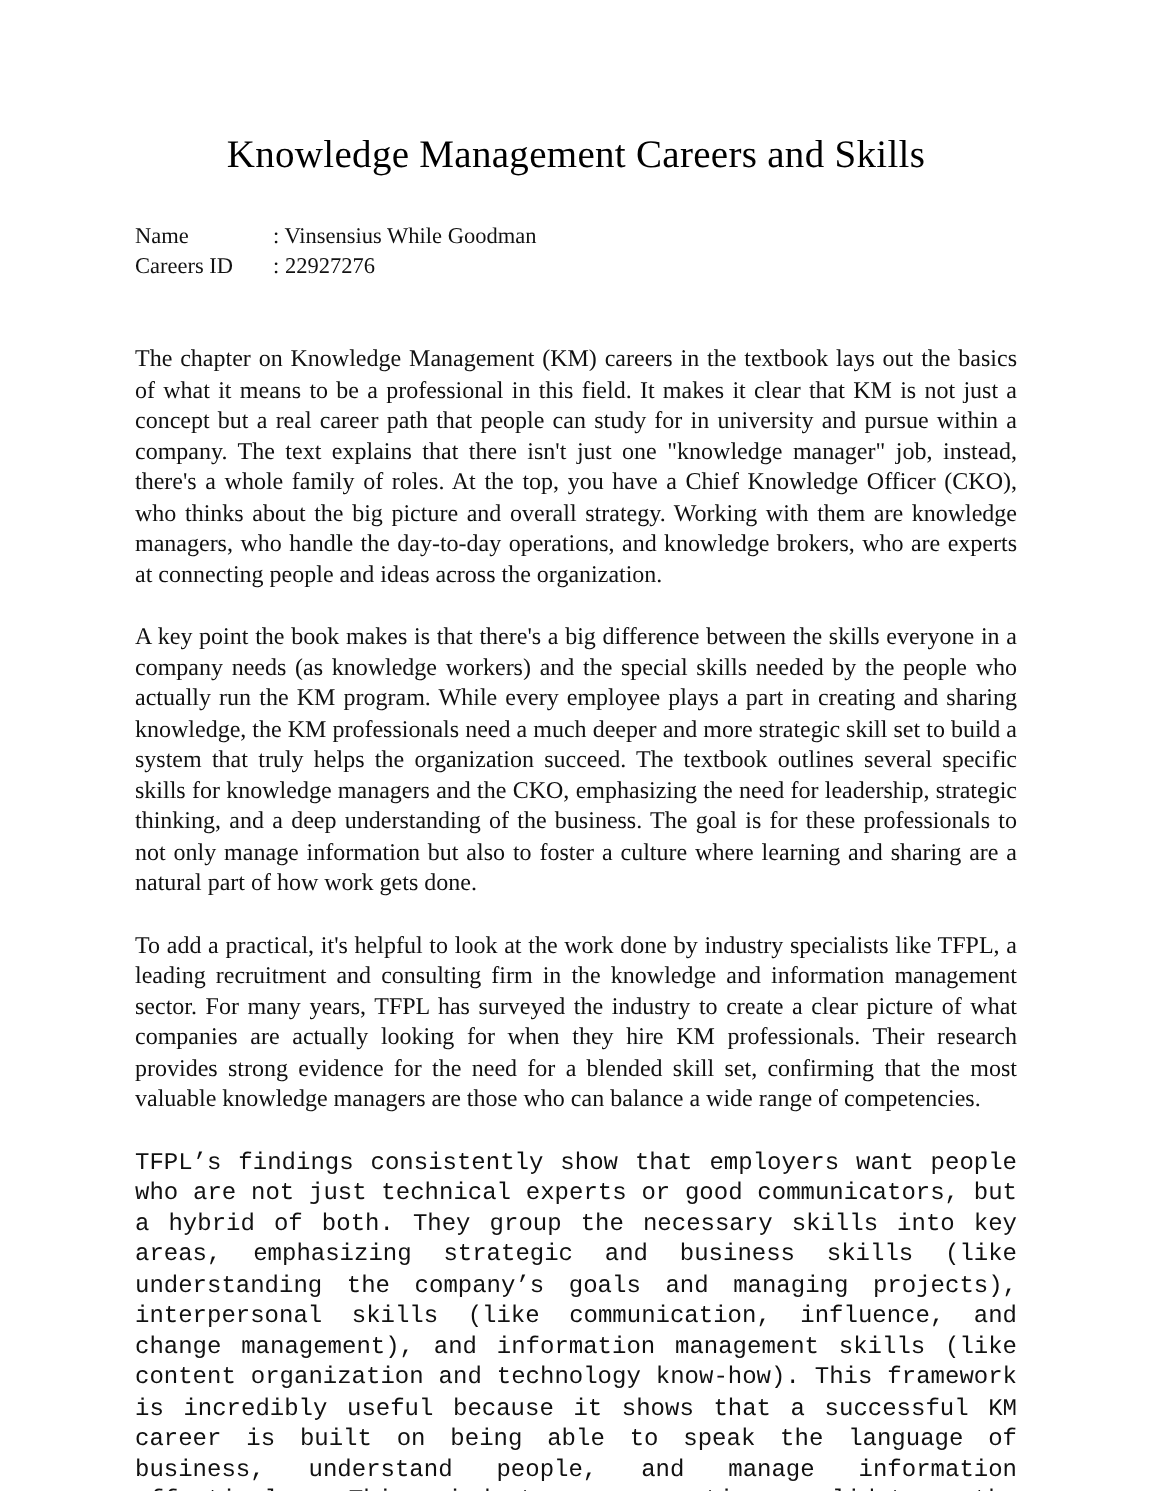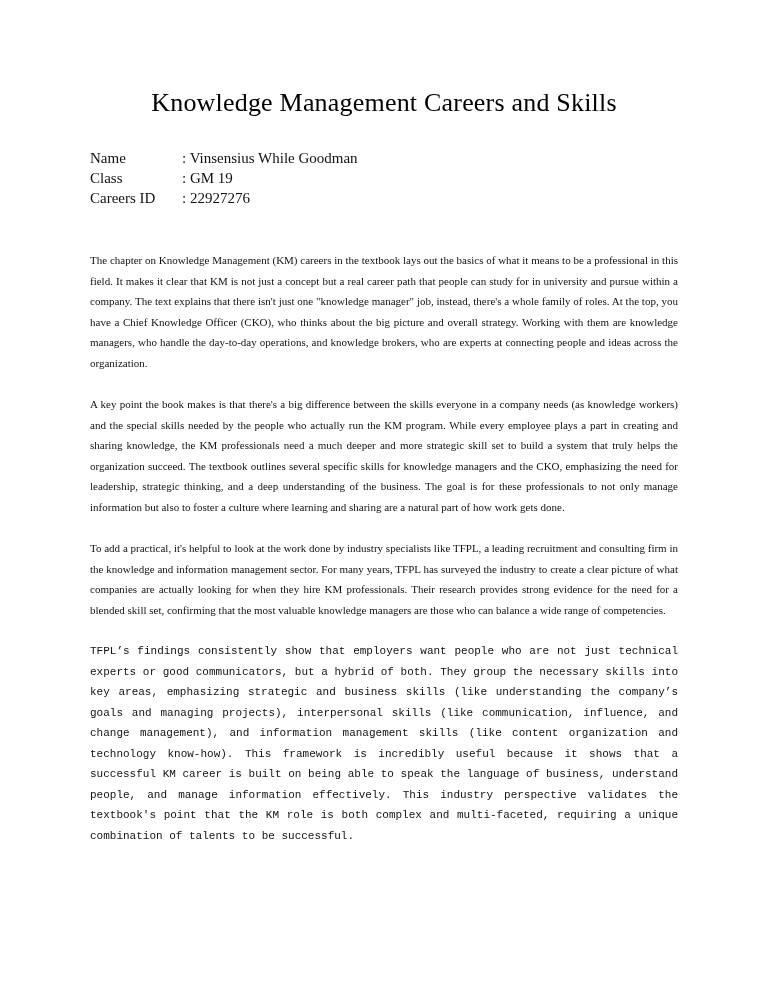--- a/index.html
+++ b/index.html
@@ -35,21 +35,21 @@
     color: #111111;
   }
   .meta-label {
     width: 92px;
     flex: 0 0 92px;
   }
   .meta-value {
     flex: 1;
   }
   .body-paragraph {
-    font-size: 11px;
+    font-size: 16px;
     line-height: 20.5px;
     text-align: justify;
     margin: 0 0 21px 0;
     color: #111111;
   }
   .body-paragraph:last-child {
     margin-bottom: 0;
     font-family: Liberation Mono, monospace;
   }
 </style>
@@ -59,24 +59,20 @@
 <div class="page">
 
   <h1 class="doc-title">Knowledge Management Careers and Skills</h1>
 
   <div class="meta-block">
     <div class="meta-row">
       <span class="meta-label">Name</span>
       <span class="meta-value">: Vinsensius While Goodman</span>
     </div>
     <div class="meta-row">
-      <span class="meta-label">Class</span>
-      <span class="meta-value">: GM 19</span>
-    </div>
-    <div class="meta-row">
       <span class="meta-label">Careers ID</span>
       <span class="meta-value">: 22927276</span>
     </div>
   </div>
 
   <p class="body-paragraph">The chapter on Knowledge Management (KM) careers in the textbook lays out the basics of what it means to be a professional in this field. It makes it clear that KM is not just a concept but a real career path that people can study for in university and pursue within a company. The text explains that there isn't just one "knowledge manager" job, instead, there's a whole family of roles. At the top, you have a Chief Knowledge Officer (CKO), who thinks about the big picture and overall strategy. Working with them are knowledge managers, who handle the day-to-day operations, and knowledge brokers, who are experts at connecting people and ideas across the organization.</p>
 
   <p class="body-paragraph">A key point the book makes is that there's a big difference between the skills everyone in a company needs (as knowledge workers) and the special skills needed by the people who actually run the KM program. While every employee plays a part in creating and sharing knowledge, the KM professionals need a much deeper and more strategic skill set to build a system that truly helps the organization succeed. The textbook outlines several specific skills for knowledge managers and the CKO, emphasizing the need for leadership, strategic thinking, and a deep understanding of the business. The goal is for these professionals to not only manage information but also to foster a culture where learning and sharing are a natural part of how work gets done.</p>
 
   <p class="body-paragraph">To add a practical, it's helpful to look at the work done by industry specialists like TFPL, a leading recruitment and consulting firm in the knowledge and information management sector. For many years, TFPL has surveyed the industry to create a clear picture of what companies are actually looking for when they hire KM professionals. Their research provides strong evidence for the need for a blended skill set, confirming that the most valuable knowledge managers are those who can balance a wide range of competencies.</p>

